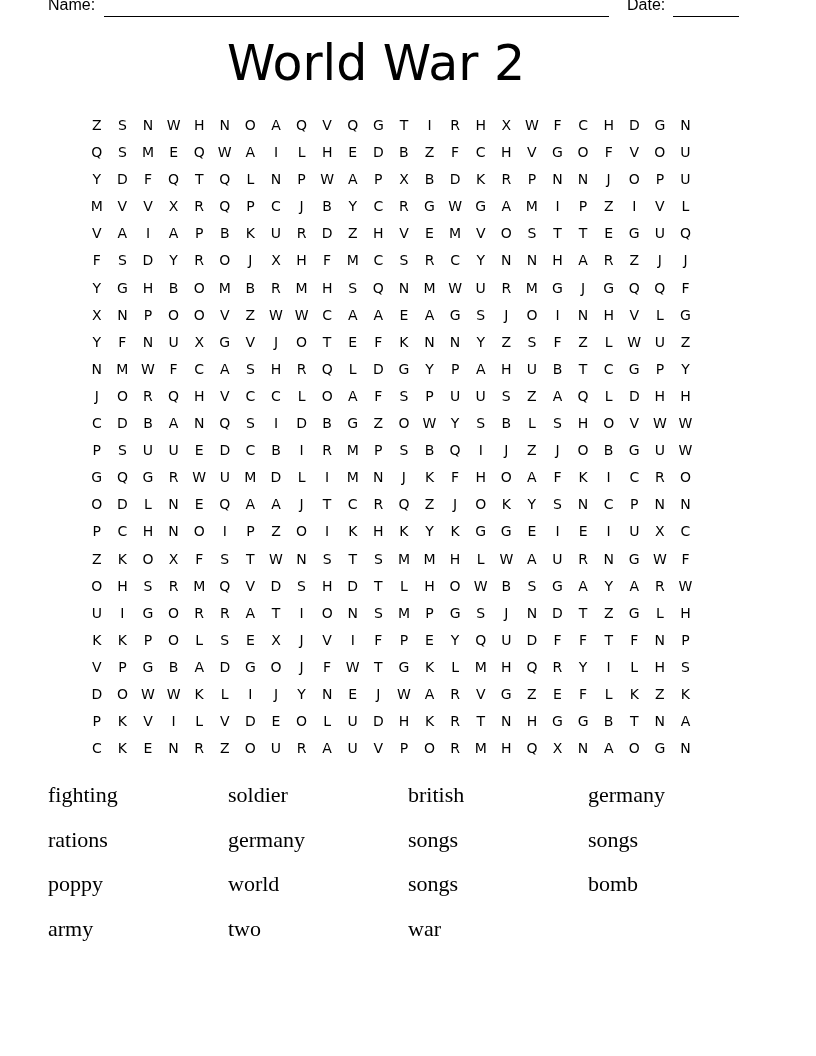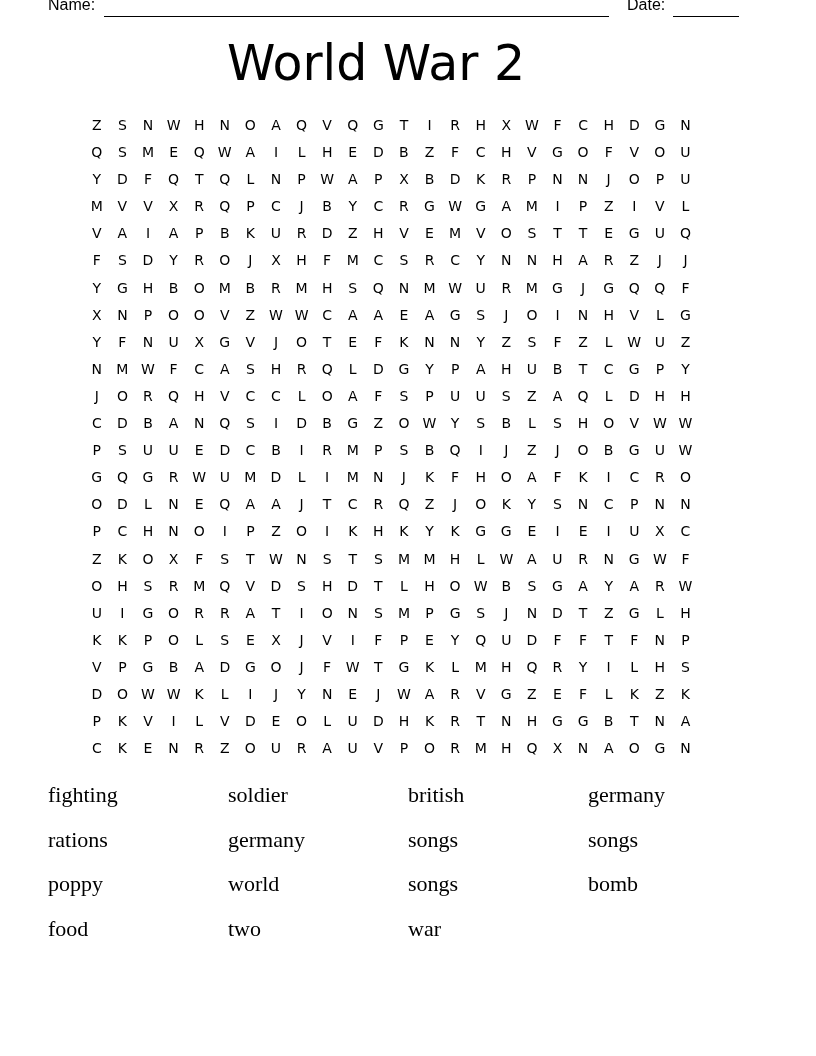--- a/index.html
+++ b/index.html
@@ -661,16 +661,16 @@
     <div class="word">british</div>
     <div class="word">germany</div>
     <div class="word">rations</div>
     <div class="word">germany</div>
     <div class="word">songs</div>
     <div class="word">songs</div>
     <div class="word">poppy</div>
     <div class="word">world</div>
     <div class="word">songs</div>
     <div class="word">bomb</div>
-    <div class="word">food</div>
+    <div class="word">army</div>
     <div class="word">two</div>
     <div class="word">war</div>
   </div>
 
 </body></html>

